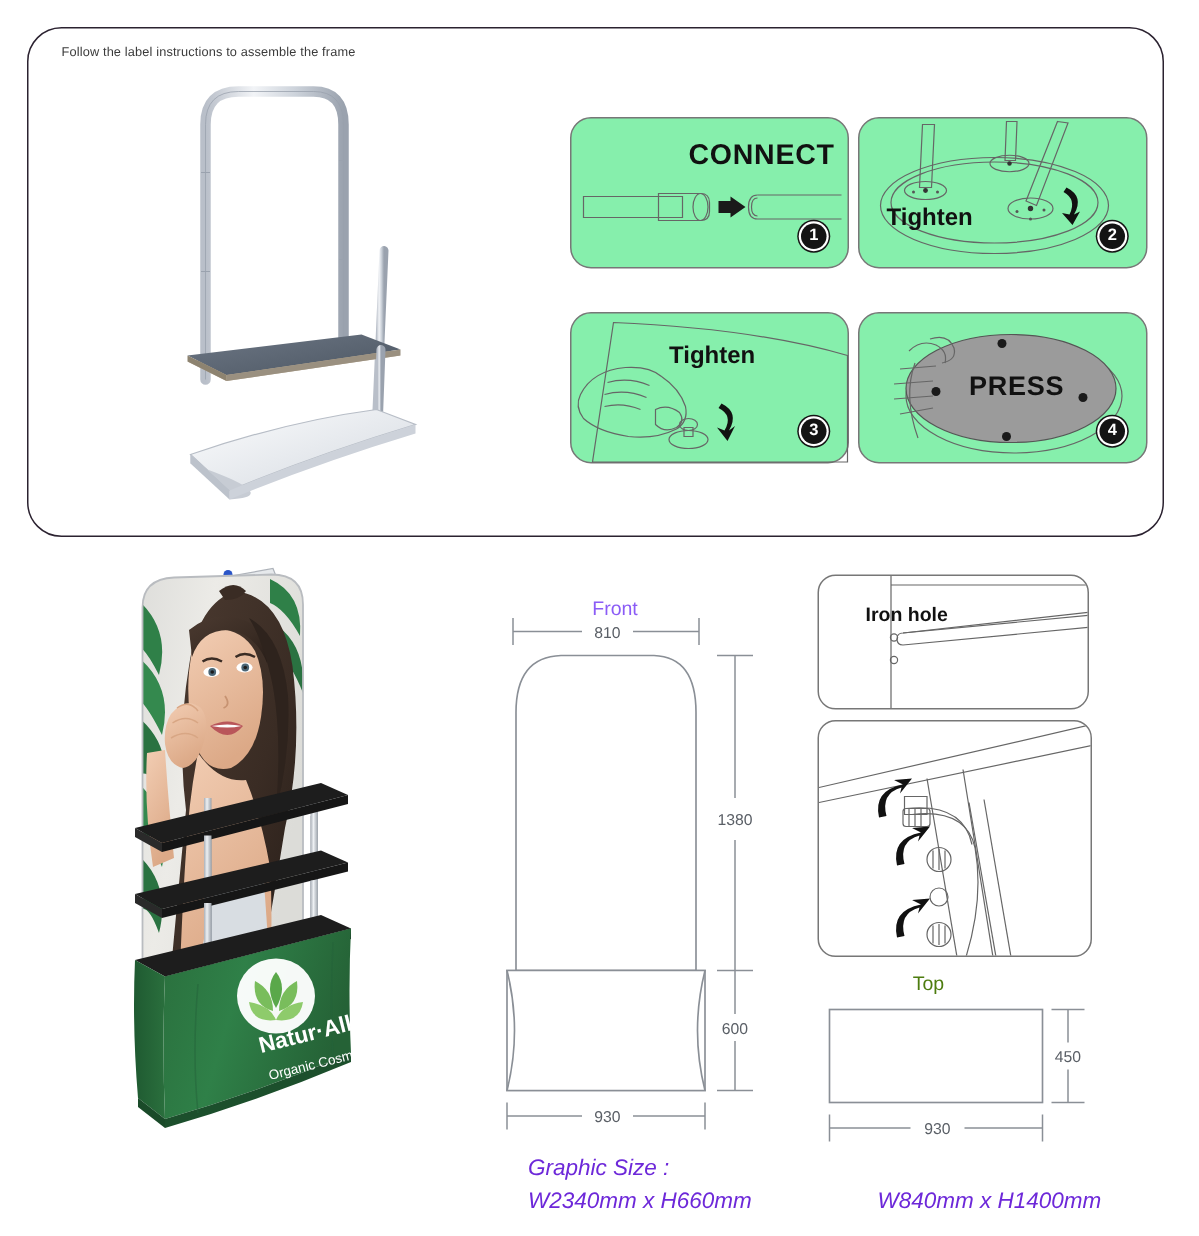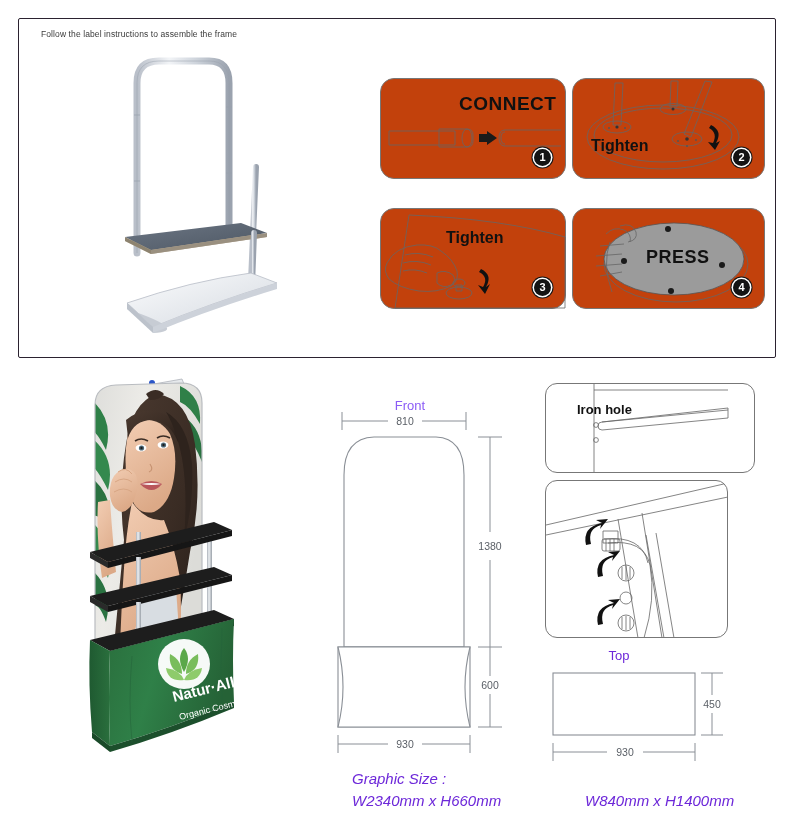--- a/index.html
+++ b/index.html
@@ -22,21 +22,21 @@
   }
 
   
   #assembly-section {
     position: absolute;
     left: 18px;
     top: 18px;
     width: 758px;
     height: 340px;
     border: 1.5px solid #2b2230;
-    border-radius: 2px;
+    border-radius: 23px;
     box-sizing: border-box;
     background: #fff;
   }
   #assembly-heading {
     position: absolute;
     left: 22px;
     top: 10px;
     font-size: 8.5px;
     color: #3a3a3a;
     letter-spacing: 0.1px;
@@ -51,21 +51,21 @@
     width: 240px;
     height: 310px;
   }
 
   
   .step-panel {
     position: absolute;
     border: 1px solid #777;
     border-radius: 14px;
     box-sizing: border-box;
-    background: #c2410c;
+    background: #86efac;
   }
   #step-panel-1 { left: 361px; top: 59px;  width: 186px; height: 101px; }
   #step-panel-2 { left: 553px; top: 59px;  width: 193px; height: 101px; }
   #step-panel-3 { left: 361px; top: 189px; width: 186px; height: 101px; }
   #step-panel-4 { left: 553px; top: 189px; width: 193px; height: 101px; }
 
   .step-label {
     position: absolute;
     font-weight: bold;
     color: #111;
@@ -118,21 +118,21 @@
     width: 160px;
     text-align: center;
     font-size: 13px;
     color: #8b5cf6;
   }
 
   #iron-hole-panel {
     position: absolute;
     left: 545px;
     top: 383px;
-    width: 210px;
+    width: 181px;
     height: 90px;
     border: 1px solid #777;
     border-radius: 12px;
     box-sizing: border-box;
     overflow: hidden;
   }
   #iron-hole-label {
     position: absolute;
     left: 31px;
     top: 18px;
@@ -154,21 +154,21 @@
     overflow: hidden;
   }
 
   #top-view-title {
     position: absolute;
     left: 545px;
     top: 648px;
     width: 148px;
     text-align: center;
     font-size: 13px;
-    color: #6d28d9;
+    color: #4d7c0f;
   }
   #top-view {
     position: absolute;
     left: 545px;
     top: 665px;
     width: 200px;
     height: 110px;
   }
 
   .caption {

